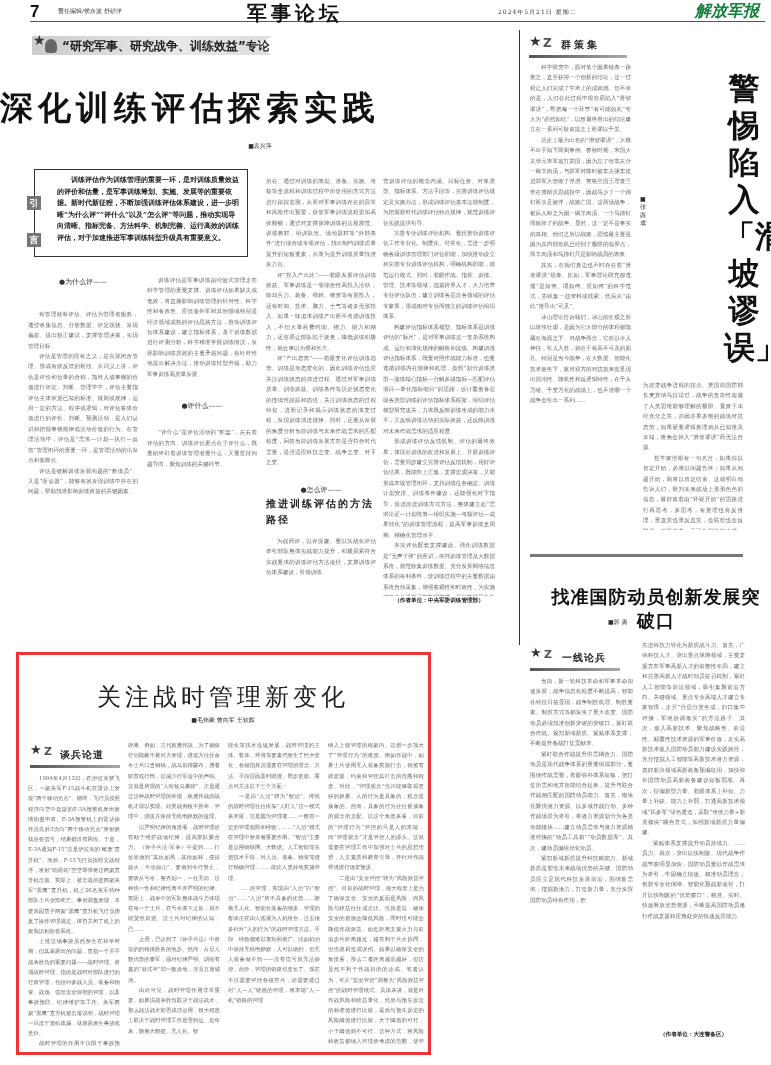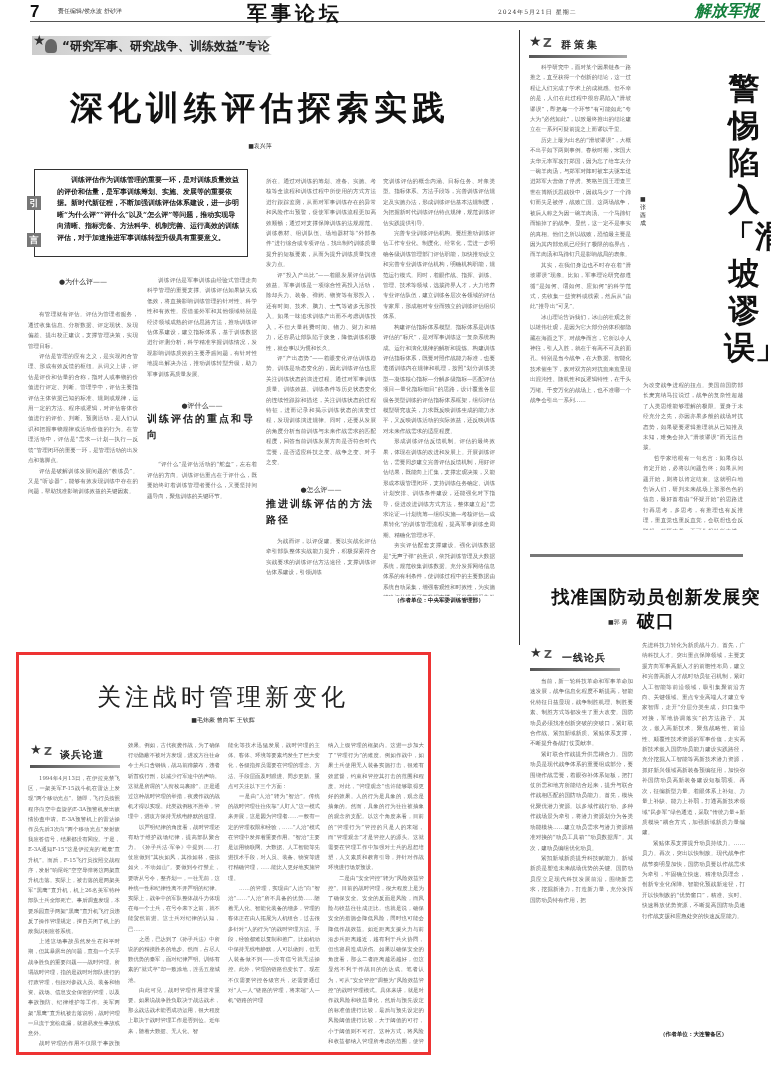--- a/index.html
+++ b/index.html
@@ -6,21 +6,21 @@
 body{width:771px;height:1065px;background:#fff;font-family:"DejaVu Serif",serif;color:#333;position:relative;overflow:hidden}
 .abs{position:absolute}
 .hdr{left:30px;top:0;width:735px;height:22px;border-bottom:1.5px solid #555}
 .pgno{left:30px;top:2px;font:bold 17px "Liberation Sans",sans-serif;color:#111}
 .editor{left:58px;top:7px;font-size:6px;color:#333}
 .section{left:247px;top:0;font:bold 20px "DejaVu Sans",sans-serif;color:#111;letter-spacing:4px}
 .date{left:498px;top:8px;font-size:6px;color:#333;letter-spacing:1px}
 .logo{left:695px;top:1px;font:italic bold 16px "DejaVu Serif",serif;color:#15803d}
 .ribbon{left:32px;top:36px;width:240px;height:19px;background:linear-gradient(90deg,#ccc,#e8e8e8 60%,#ddd);clip-path:polygon(0 0,100% 0,94% 50%,100% 100%,0 100%)}
 .ribbon-text{left:62px;top:38px;font:bold 12px "DejaVu Sans",sans-serif;color:#222}
-.title-main{left:0;width:520px;top:86px;text-align:center;font:bold 33px "DejaVu Sans",sans-serif;letter-spacing:5px;color:#111}
+.title-main{left:0;width:520px;top:86px;text-align:left;font:bold 33px "DejaVu Sans",sans-serif;letter-spacing:5px;color:#111}
 .byline{font-size:6px;color:#333}
 .intro{left:34px;top:169px;width:214px;height:88px;border:1.2px solid #333;padding:4px 6px 4px 22px;font:bold 7px/11.5px "DejaVu Serif",serif;color:#222;text-indent:14px}
 .intro-tag{left:27px;width:14px;height:14px;background:#777;color:#fff;font:bold 9px "DejaVu Sans",sans-serif;text-align:center;line-height:14px}
 .col{font-size:5.6px;line-height:10.4px;color:#666;text-align:justify;overflow:hidden}
 .col p{text-indent:11px}
 .subhd{text-align:center}
 .subhd .k{font-size:7px;color:#333;display:block}
 .subhd .t{font:bold 10px "DejaVu Sans",sans-serif;color:#222;letter-spacing:2px;display:block;text-align:left;line-height:16px}
 .vline{background:#333;width:1px}
 .hline{background:#777;height:2.5px}
@@ -61,21 +61,20 @@
   </div>
   <p>有管理就有评估。评估为管理者服务，通过收集信息、分析数据、评定现状、发现偏差、提出校正建议，支撑管理决策，实现管理目标。</p>
   <p>评估是管理的应有之义，是实现闭合管理、形成有效反馈的枢纽。从词义上讲，评估是评价和估量的合称，指对人或事物的价值进行评定、判断。管理学中，评估主要指评估主体依据已知的标准、规则或规律，运用一定的方法、程序或逻辑，对评估客体价值进行的评价、判断、预测活动，是人们认识和把握事物规律或活动价值的行为。在管理活动中，评估是“需求—计划—执行—反馈”管理闭环的重要一环，是管理活动的出发点和落脚点。</p>
   <p>评估是破解训练发展问题的“教练员”。又是“听诊器”，能够有效发现训练中存在的问题，帮助找准影响训练效益的关键因素。</p>
 </div>
 
 <div class="abs col" style="left:147px;top:275px;width:110px;height:362px">
   <p>训练评估是军事训练由经验式管理走向科学管理的重要支撑。训练评估如果缺失或低效，将直接影响训练管理的针对性、科学性和有效性。应借鉴外军和其他领域特别是经济领域成熟的评估思路方法，推动训练评估体系建设，建立指标体系，基于训练数据进行评测分析，科学精准掌握训练情况，发现影响训练质效的主要矛盾问题，有针对性地提出解决办法，推动训练转型升级，助力军事训练高质量发展。</p>
   <div class="subhd" style="margin:22px 0 16px">
     <span class="k">●评什么——</span>
-    <span class="t">训练评估的重点和导向</span>
   </div>
   <p>“评什么”是评估活动的“舵盘”，左右着评估的方向。训练评估重点在于评什么，既要始终盯着训练管理者要什么，又要坚持问题导向，聚焦训练的关键环节。</p>
 </div>
 
 <div class="abs col" style="left:266px;top:176px;width:110px;height:461px">
   <p style="text-indent:0">所在。通过对训练的筹划、准备、实施、考核等全流程和训练过程中所使用的方式方法进行跟踪监测，从而对军事训练存在的异常和风险作出预警，促使军事训练流程更加高效顺畅；通过对支撑保障训练的法规规范、训练教材、组训队伍、场地器材等“外部条件”进行综合或专项评估，找出制约训练质量提升的短板要素，从而为提升训练质量找准发力点。</p>
   <p>评“投入产出比”——着眼发展评估训练效益。军事训练是一项综合性高投入活动，除却兵力、装备、弹药、物资等有形投入，还有时间、技术、脑力、士气等诸多无形投入。如果一味追求训练产出而不考虑训练投入，不但大量耗费时间、物力、财力和精力，还容易让部队陷于疲惫，降低训练积极性，就会事以为惯和长久。</p>
   <p>评“产出态势”——着眼变化评估训练趋势。训练是动态变化的，因此训练评估也应关注训练状态的演进过程。通过对军事训练质量、训练效益、训练条件等历史状态变化的连续性跟踪和描述，关注训练状态的过程特征，进而记录和揭示训练状态的演变过程，发现训练演进规律。同时，还要从发展的角度分析当前训练与未来作战需求的匹配程度，回答当前训练发展方向是否符合时代需要，是否适应科技之变、战争之变、对手之变。</p>
   <div class="subhd" style="margin:18px 0 8px">
     <span class="k">●怎么评——</span>

